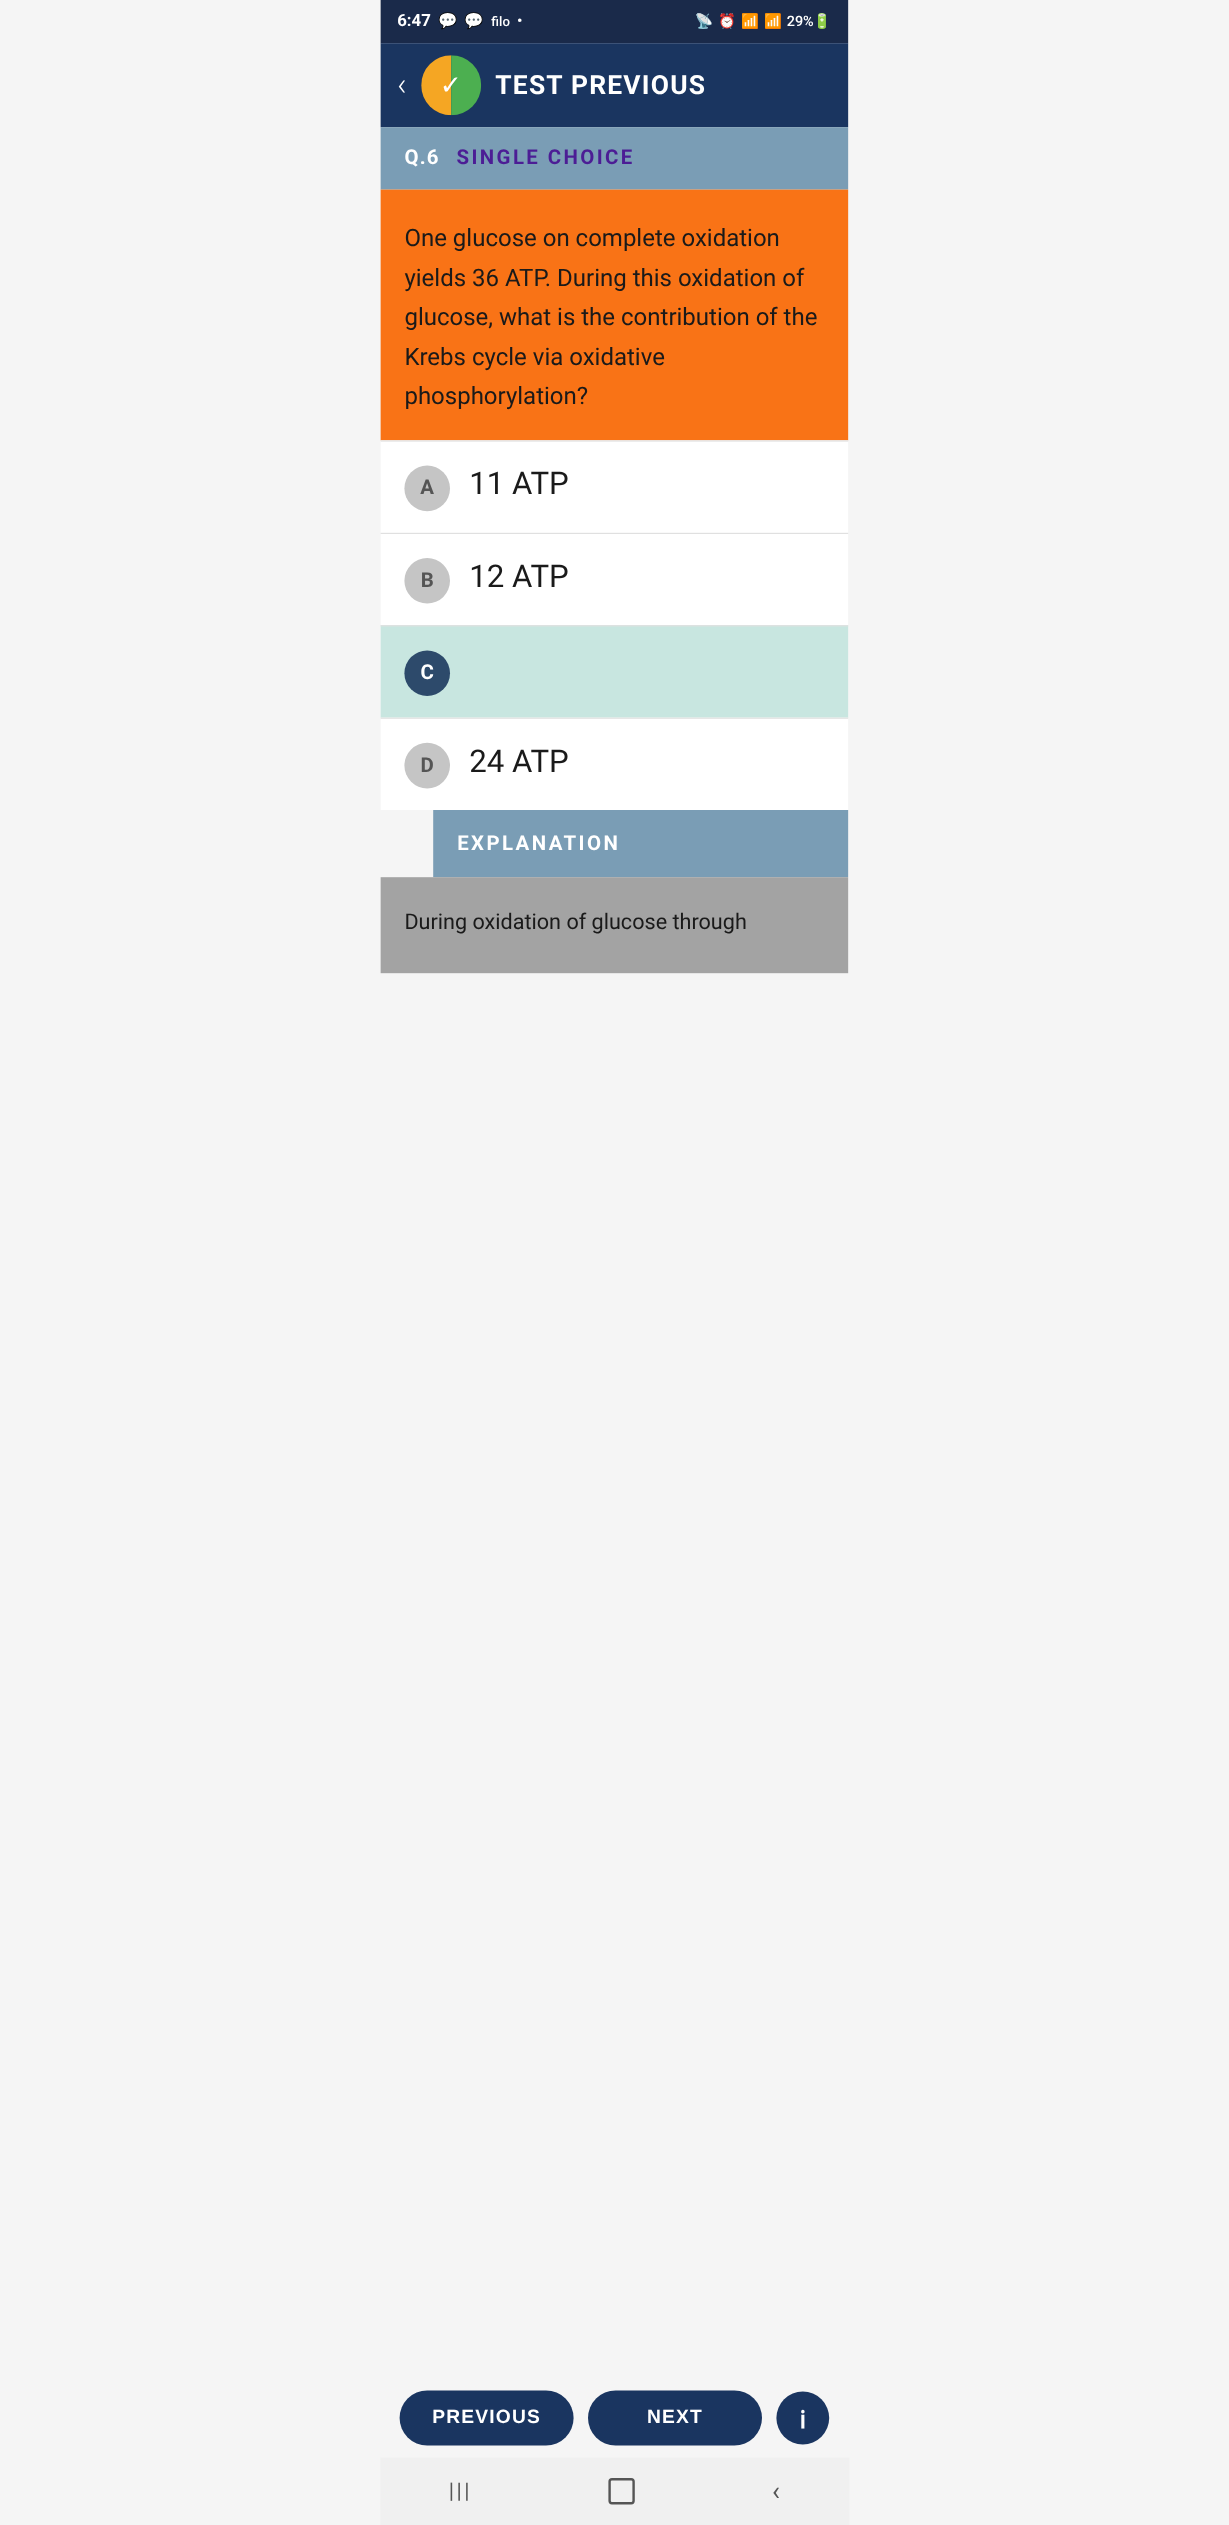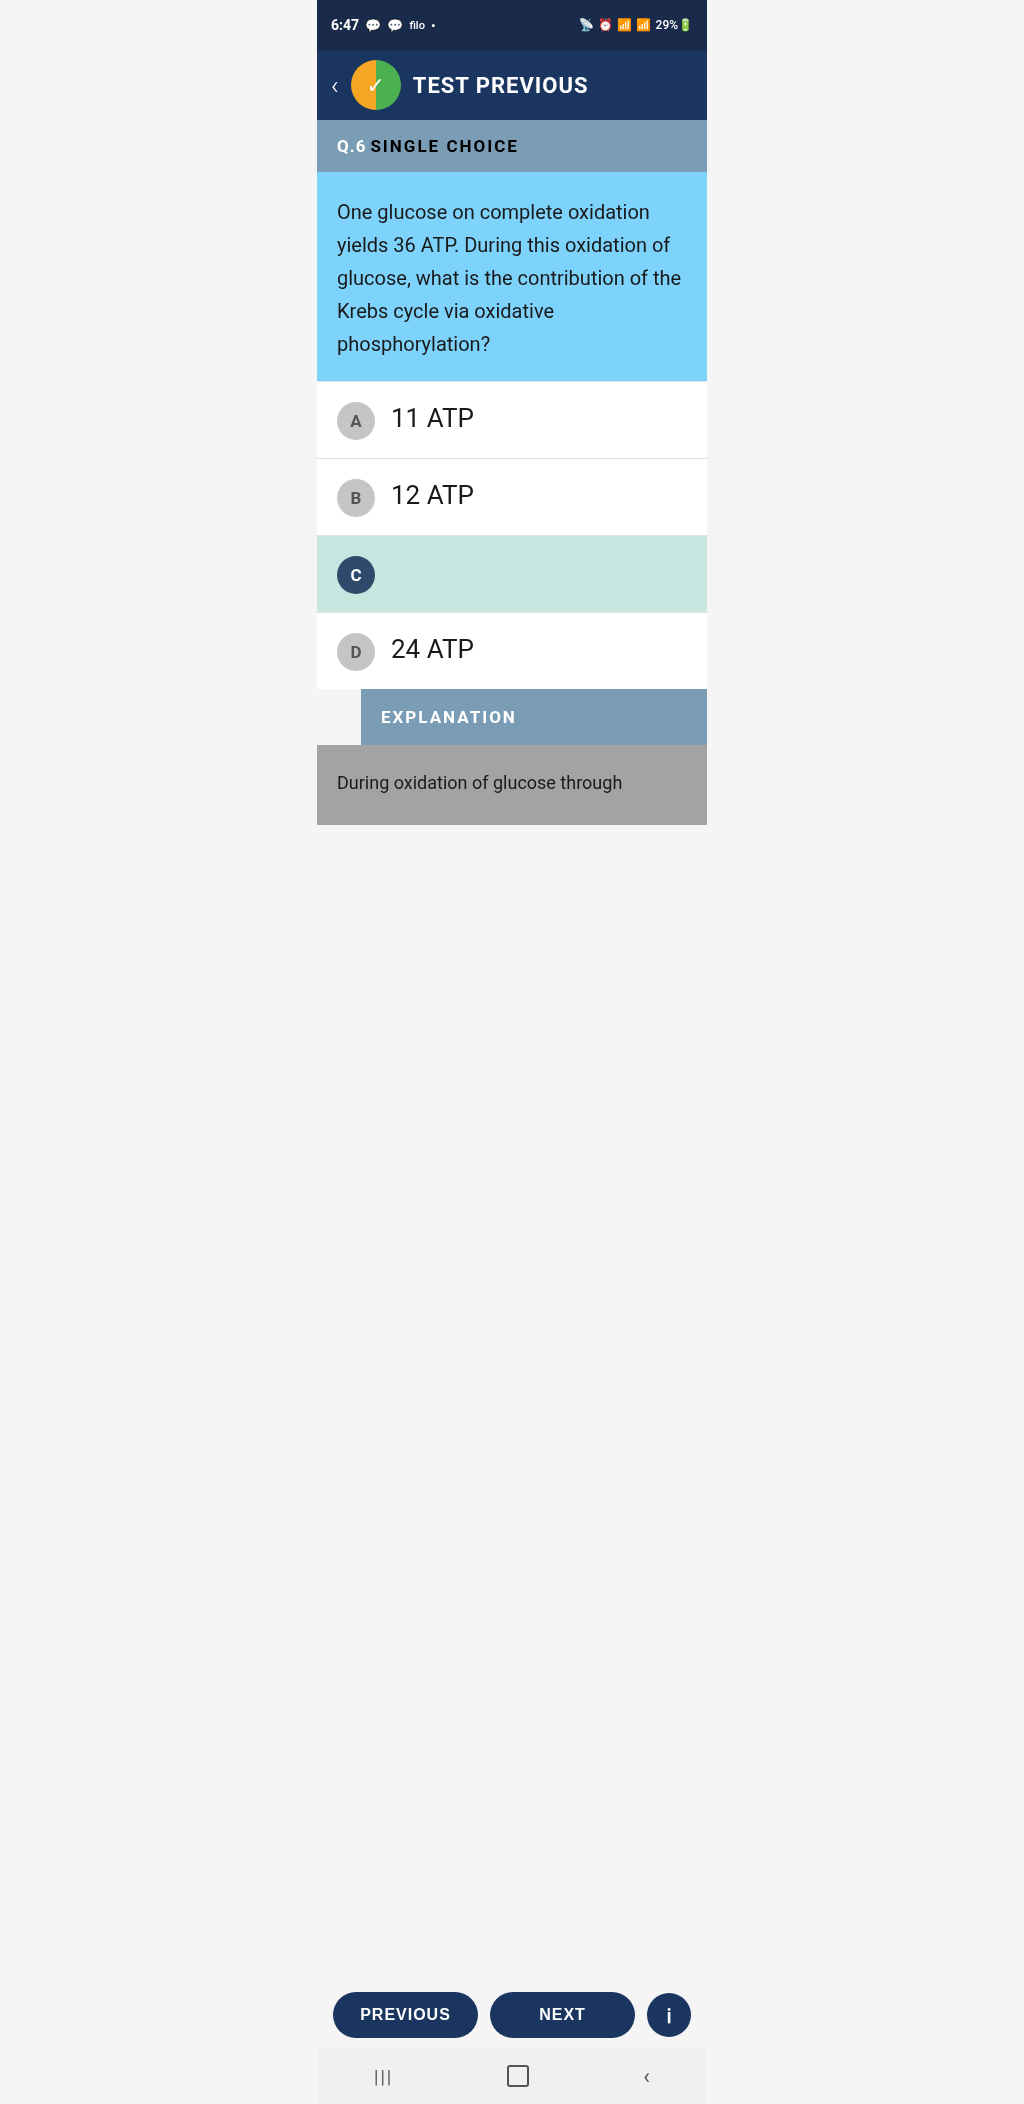--- a/index.html
+++ b/index.html
@@ -16,21 +16,21 @@
     
     .status-bar {
       background: #1a2a4a;
       color: white;
       display: flex;
       justify-content: space-between;
       align-items: center;
       padding: 6px 14px;
       font-size: 13px;
       font-weight: 500;
-      height: 50px;
+      height: 36px;
     }
     .status-left { display: flex; align-items: center; gap: 6px; }
     .status-right { display: flex; align-items: center; gap: 4px; font-size: 12px; }
     .status-time { font-weight: 700; font-size: 14px; }
 
     
     .header {
       background: #1a3560;
       display: flex;
       align-items: center;
@@ -87,29 +87,30 @@
       background: #7a9db5;
       padding: 16px 20px;
     }
     .question-label {
       color: white;
       font-size: 17px;
       font-weight: 700;
       letter-spacing: 1px;
     }
     .question-type {
-      color: #000000;
+      color: #4c1d95;
       font-size: 17px;
       font-weight: 700;
       letter-spacing: 2px;
+      margin-left: 10px;
     }
 
     
     .question-body {
-      background: #7dd3fc;
+      background: #f97316;
       padding: 24px 20px 20px 20px;
     }
     .question-text {
       font-size: 20px;
       color: #1a1a1a;
       line-height: 1.65;
     }
 
     
     .options-container {

